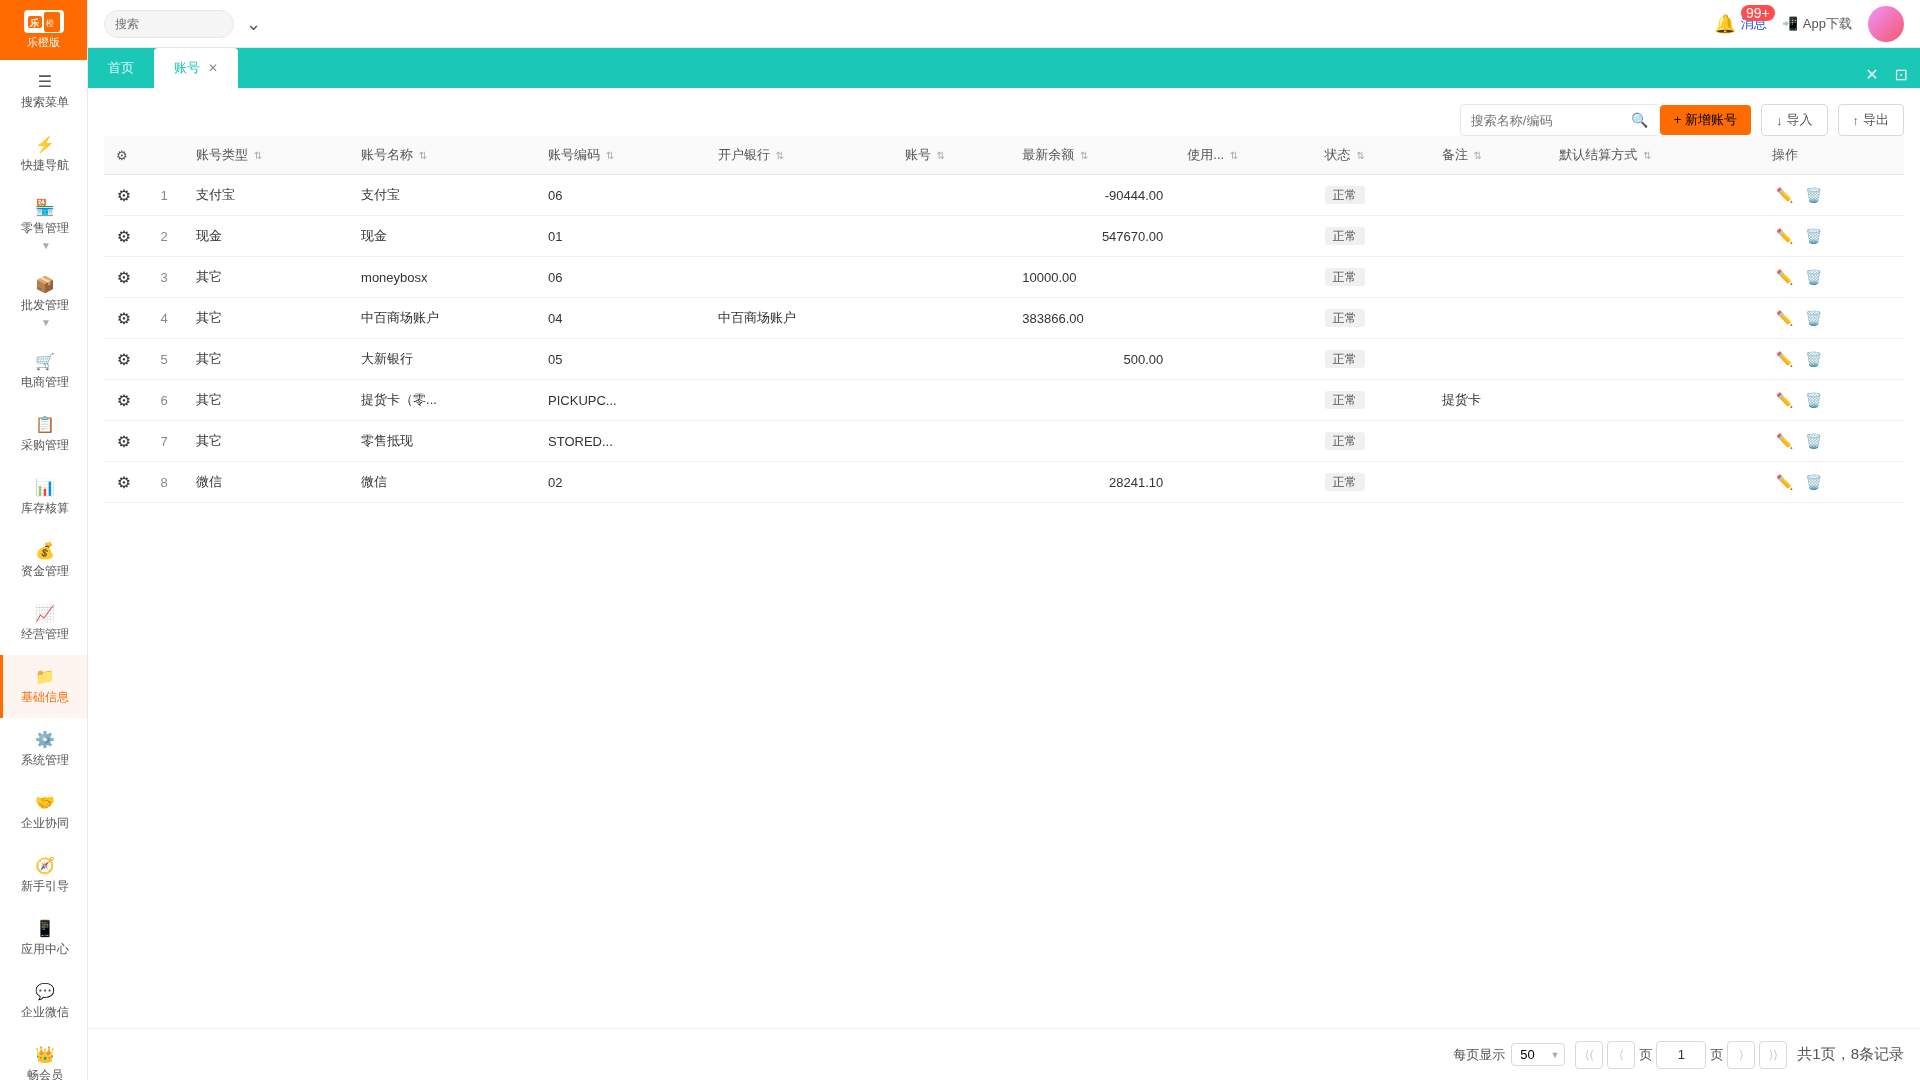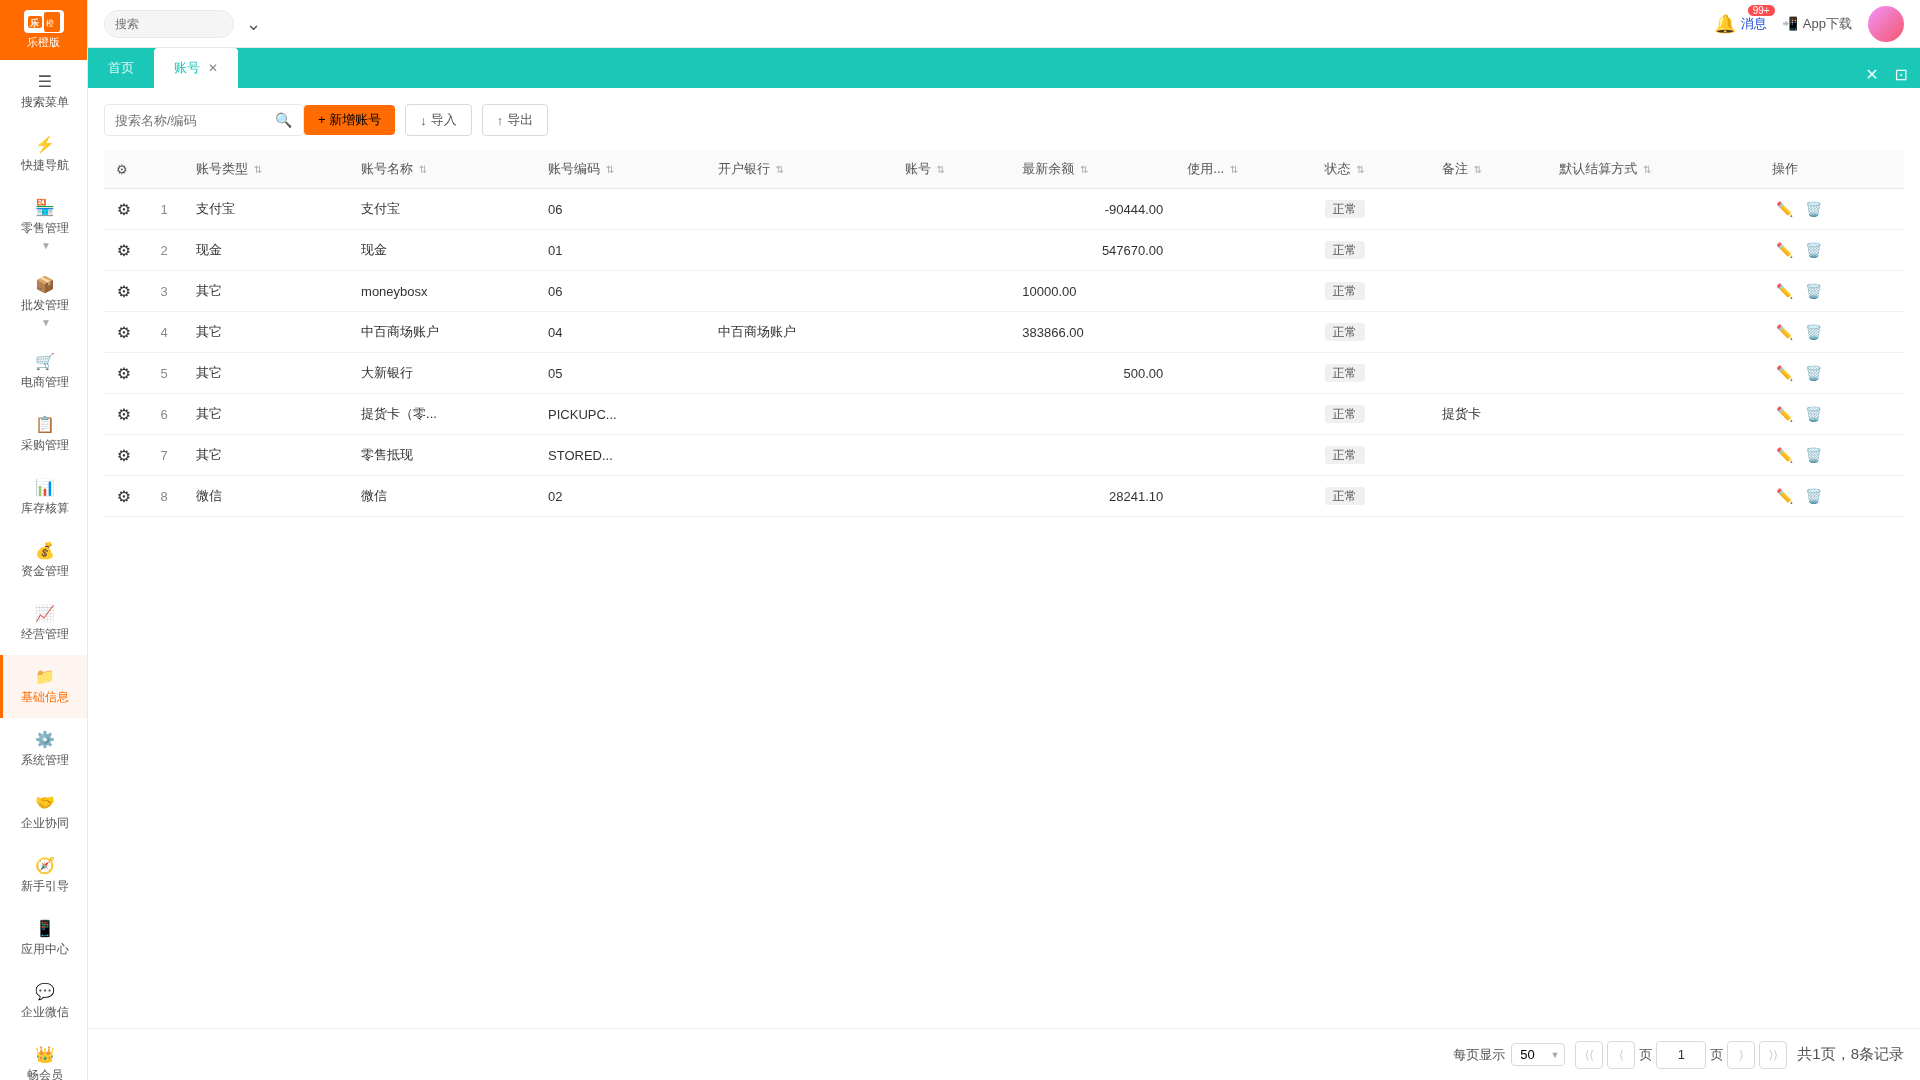--- a/index.html
+++ b/index.html
@@ -97,21 +97,21 @@
       display: flex;
       align-items: center;
       gap: 4px;
       cursor: pointer;
       position: relative;
     }
     .notification-badge {
       background: #ff4d4f;
       color: #fff;
       border-radius: 10px;
-      font-size: 10px;
+      font-size: 14px;
       padding: 0 5px;
       min-width: 18px;
       text-align: right;
       position: absolute;
       top: -8px;
       right: -8px;
     }
     .notification-icon { font-size: 18px; color: #555; }
     .notification-text { font-size: 13px; color: #1d4ed8; }
     .app-download {
@@ -179,22 +179,21 @@
       flex: 1;
       background: #fff;
       overflow: auto;
       padding: 16px;
     }
 
     
     .toolbar {
       display: flex;
       align-items: center;
-      justify-content: flex-start;
-      margin-bottom: 14px;
+      justify-content: flex-end;
     }
     .search-box {
       display: flex;
       align-items: center;
       border: 1px solid #e8e8e8;
       border-radius: 4px;
       padding: 0 10px;
       height: 32px;
       width: 200px;
       background: #fff;

